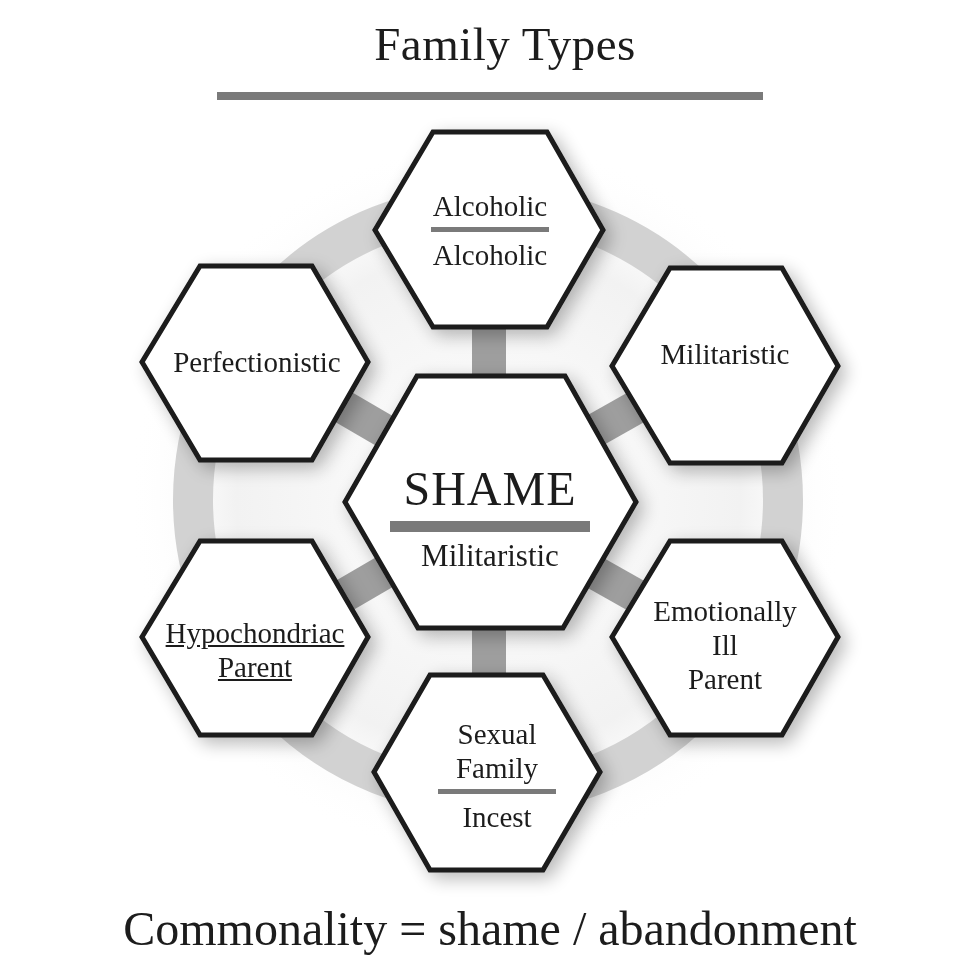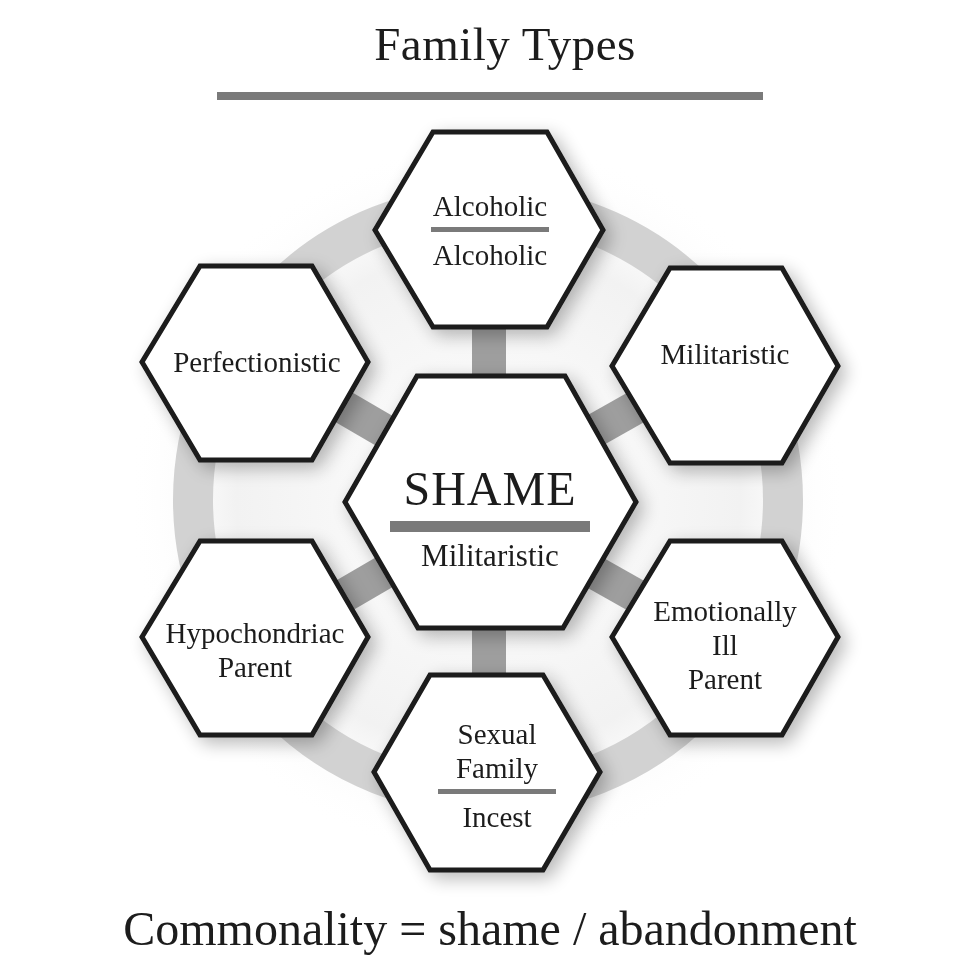--- a/index.html
+++ b/index.html
@@ -71,21 +71,21 @@
 </div>
 
 <div class="hex-label" style="left:144px; top:340px; width:226px; height:44px;">
   <span>Perfectionistic</span>
 </div>
 
 <div class="hex-label" style="left:612px; top:332px; width:226px; height:44px;">
   <span>Militaristic</span>
 </div>
 
-<div class="hex-label" style="left:142px; top:616px; width:226px; height:44px; justify-content:flex-start;">
+<div class="hex-label" style="left:142px; top:616px; width:226px; height:44px; justify-content:flex-start;text-decoration:underline;">
   <span>Hypochondriac</span>
   <span>Parent</span>
 </div>
 
 <div class="hex-label" style="left:612px; top:590px; width:226px; height:110px;">
   <span>Emotionally</span>
   <span>Ill</span>
   <span>Parent</span>
 </div>
 

